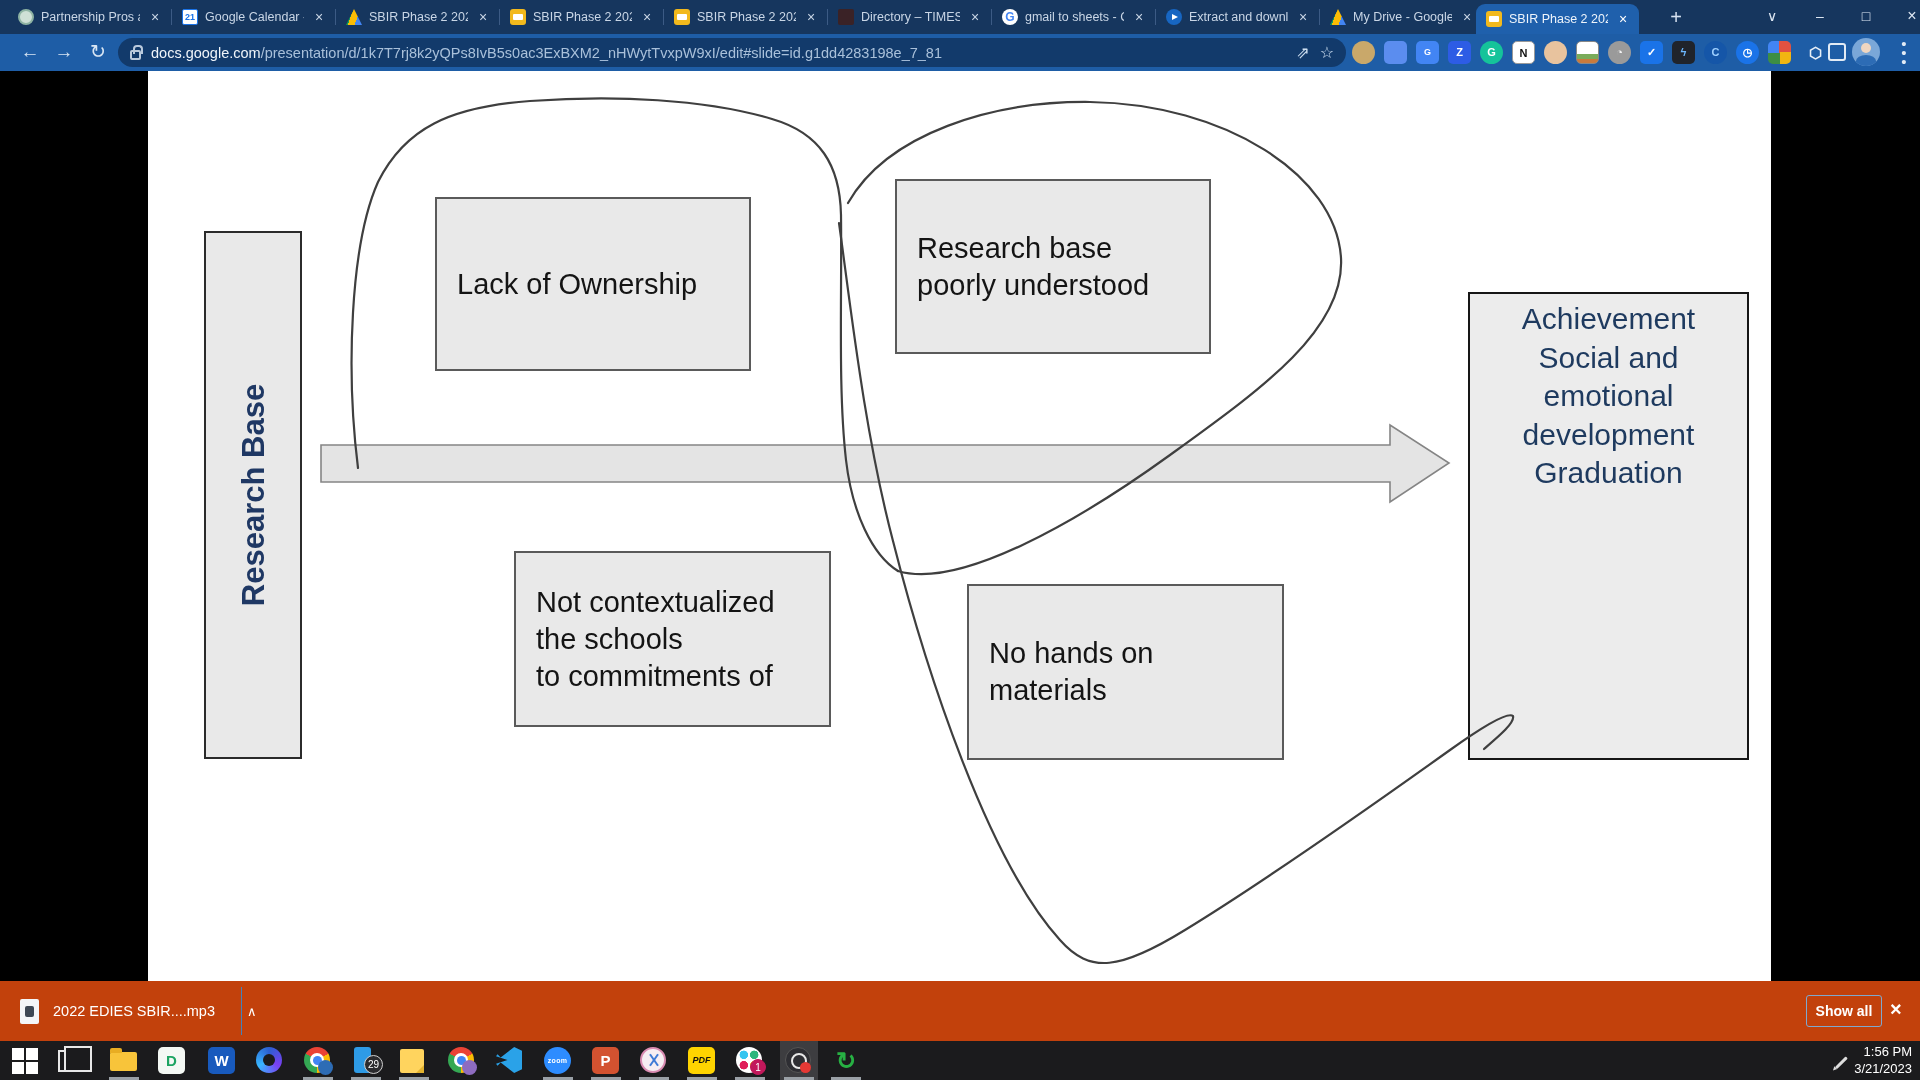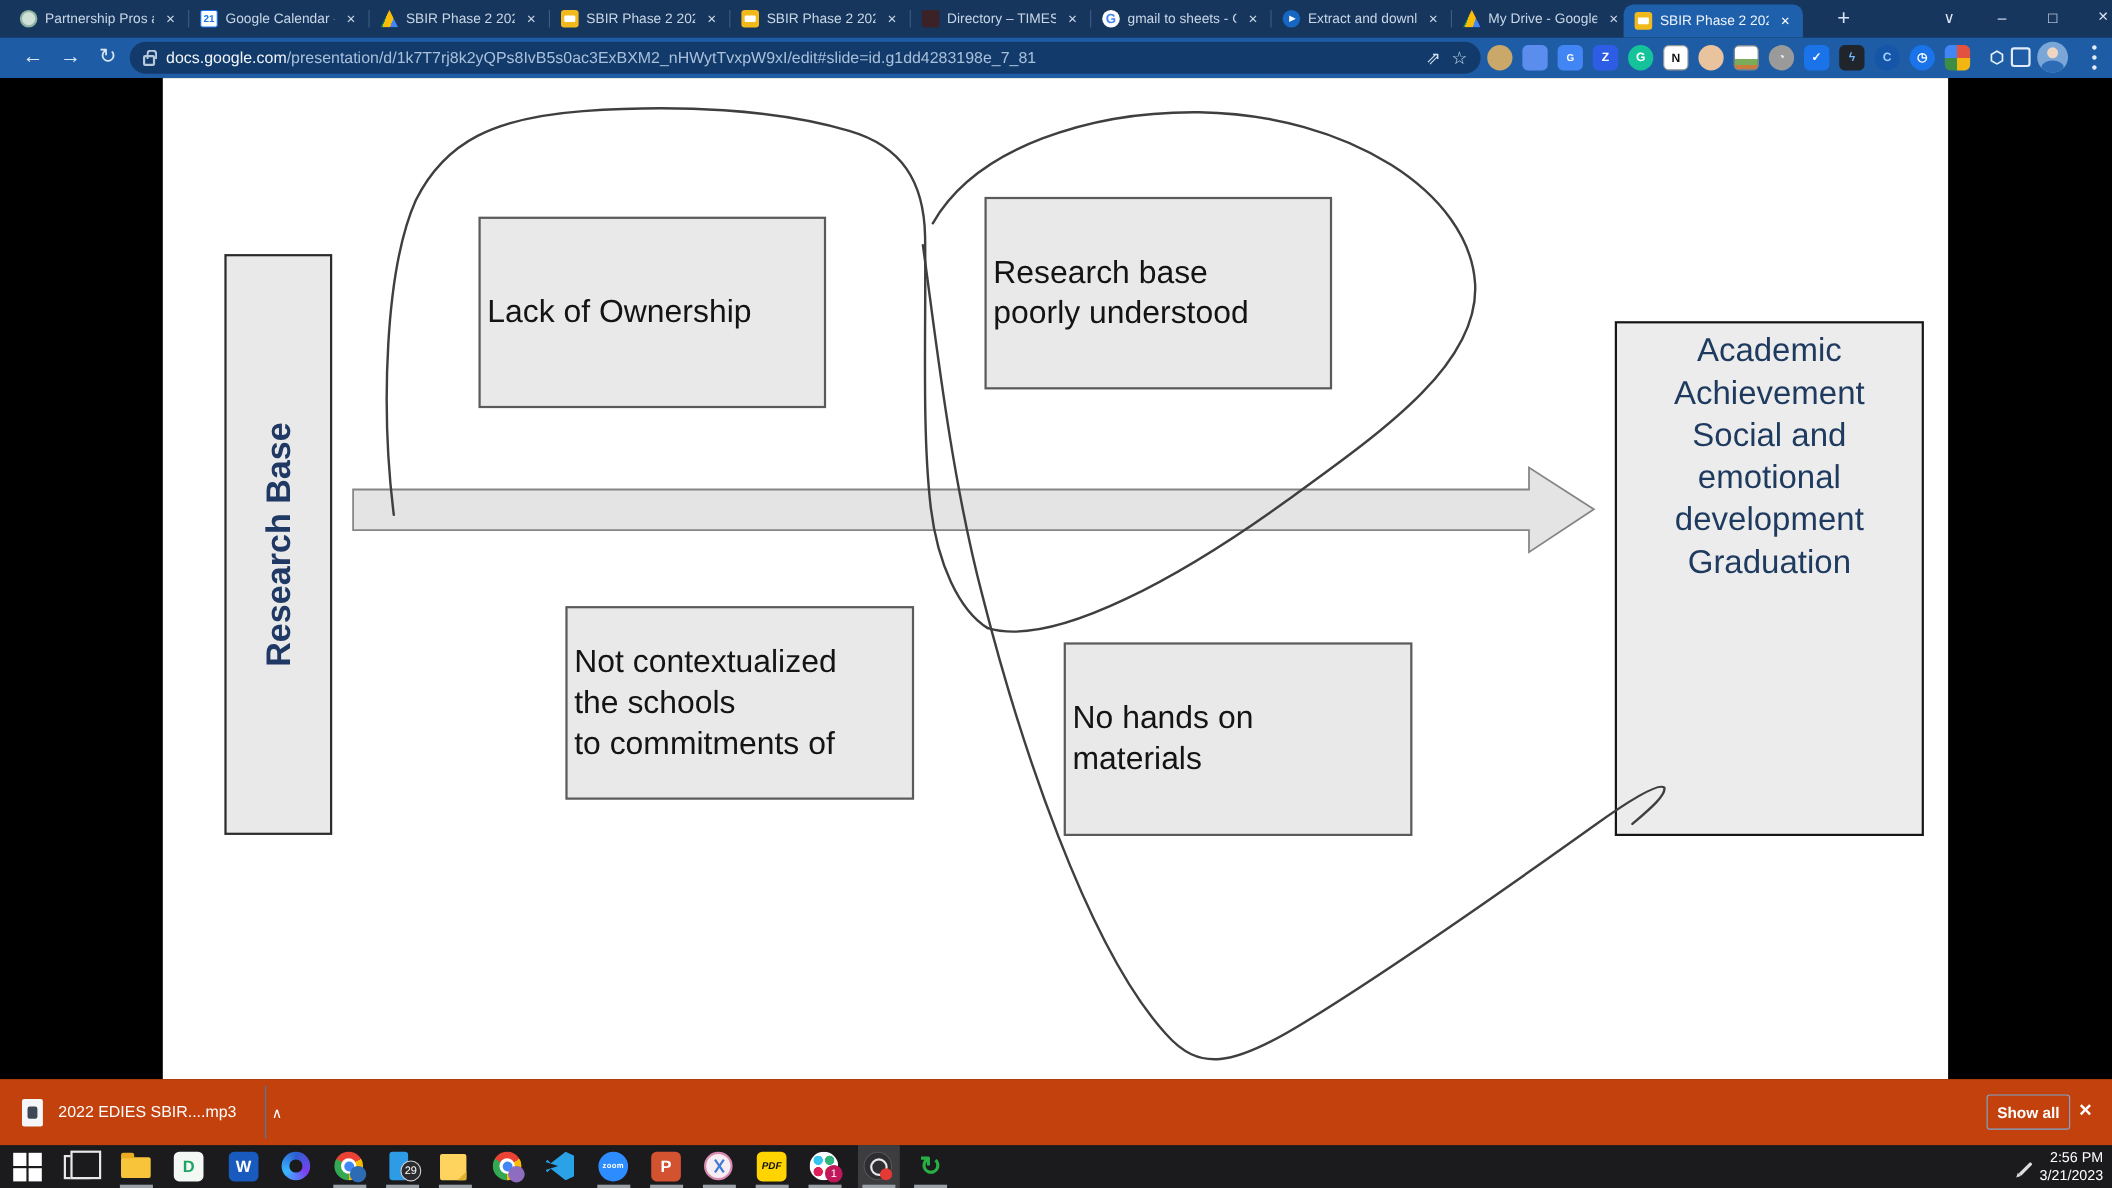--- a/index.html
+++ b/index.html
@@ -55,21 +55,21 @@
                     border-radius:50%; background:#f0d6c0; }
   #avatar::after { content:""; position:absolute; left:4px; top:17px; width:20px; height:12px;
                    border-radius:50% 50% 0 0; background:#2d6cb5; }
   #menu3 { position:absolute; left:1894px; top:5px; color:#e2ebf5; font-size:15px; letter-spacing:0;
            line-height:9px; text-align:center; width:20px; }
 
   
   #content { position:absolute; left:0; top:71px; width:1920px; height:910px; background:#000; }
   #slide { position:absolute; left:148px; top:0; width:1623px; height:910px; background:#fff; }
   .sbox { position:absolute; background:#e9e9e9; border:2px solid #5a5a5a; display:flex;
-          align-items:center; padding:0 6px; color:#141414; font-size:29px; line-height:37px; }
+          align-items:center; padding:0 20px; color:#141414; font-size:29px; line-height:37px; }
   #box-rb { left:56px; top:160px; width:98px; height:528px; border-color:#2b2b2b; }
   .rb-label { position:absolute; left:50%; top:50%; transform:translate(-50%,-50%) rotate(-90deg);
               white-space:nowrap; font-weight:bold; font-size:31px; color:#1f3864; }
   #box-lack { left:287px; top:126px; width:316px; height:174px; }
   #box-rbpu { left:747px; top:108px; width:316px; height:175px; }
   #box-ctx  { left:366px; top:480px; width:317px; height:176px; }
   #box-hand { left:819px; top:513px; width:317px; height:176px; }
   #box-out  { left:1320px; top:221px; width:281px; height:468px; background:#ececec;
               border:2.5px solid #161616; display:block; text-align:center; padding:6px 4px;
               color:#1e3a5f; font-size:30px; line-height:38.5px; }
@@ -265,21 +265,20 @@
     </div>
 
     <div class="sbox" id="box-hand">
       <div>
         <div>No hands on</div>
         <div>materials</div>
       </div>
     </div>
 
     <div class="sbox" id="box-out">
-      <div>Academic</div>
       <div>Achievement</div>
       <div>Social and</div>
       <div>emotional</div>
       <div>development</div>
       <div>Graduation</div>
     </div>
 
     <svg id="overlay" viewBox="0 0 1623 910">
 
       <polygon points="173,374 1242,374 1242,354 1301,392 1242,431 1242,411 173,411" fill="#e4e4e4" stroke="#858585" stroke-width="1.6"></polygon>
@@ -383,16 +382,16 @@
   <div class="uline" style="left:543px"></div>
   <div class="uline" style="left:591px"></div>
   <div class="uline" style="left:639px"></div>
   <div class="uline" style="left:687px"></div>
   <div class="uline" style="left:735px"></div>
   <div class="uline" style="left:784px"></div>
   <div class="uline" style="left:831px"></div>
 
   <div id="pen"></div>
   <div id="clock">
-    <div>2:56 PM</div>
+    <div>1:56 PM</div>
     <div>3/21/2023</div>
   </div>
 </div>
 
 </body></html>

